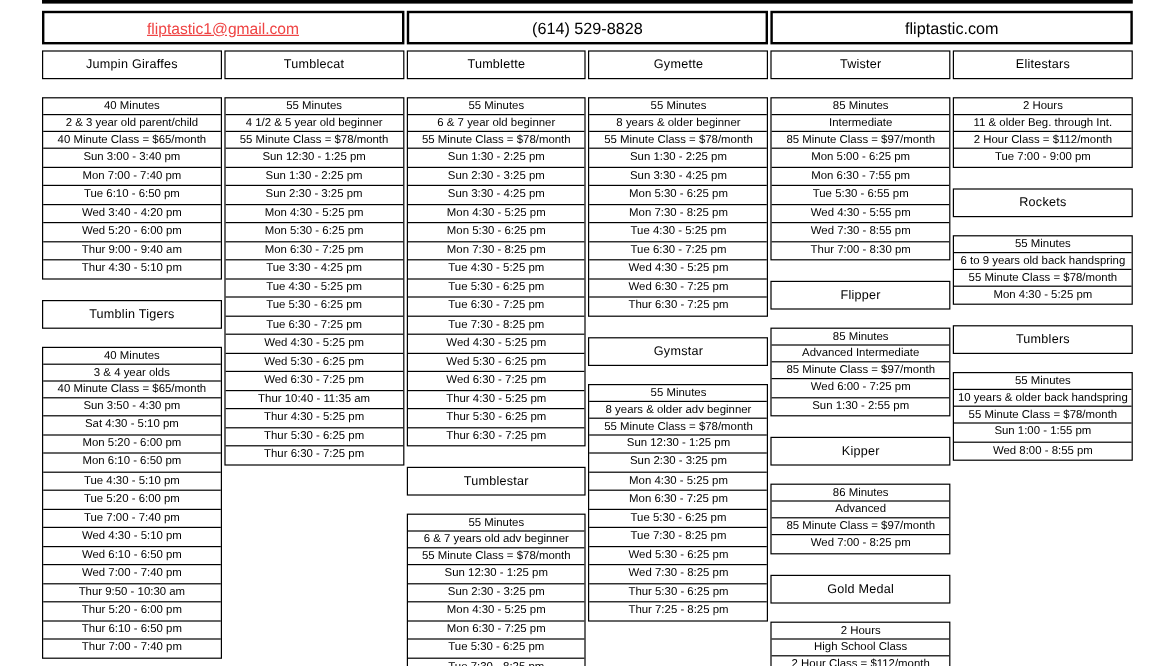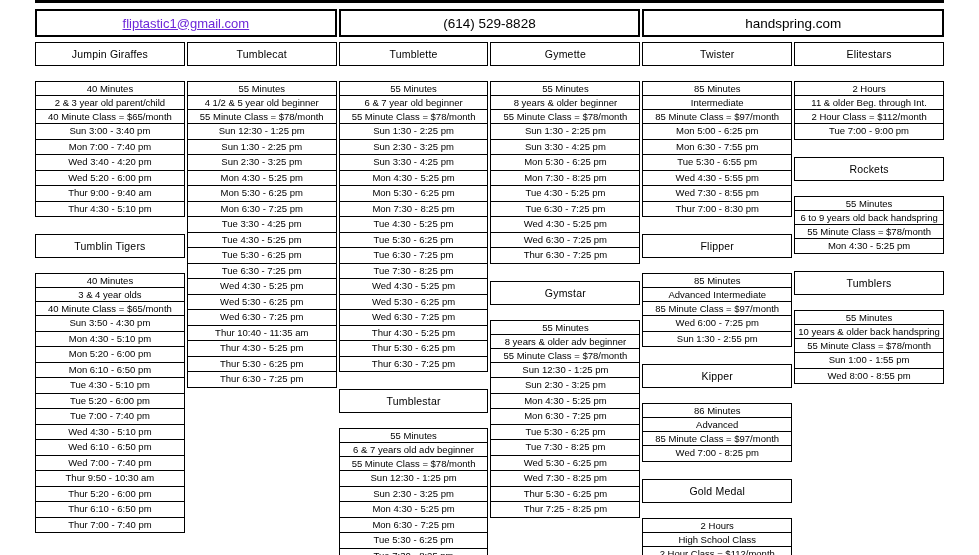--- a/index.html
+++ b/index.html
@@ -35,21 +35,21 @@
     height: 24px;
     display: flex;
     align-items: center;
     justify-content: center;
     font-size: 13.5px;
     background: #ffffff;
     white-space: nowrap;
     overflow: hidden;
   }
   .email-link {
-    color: #6d28d9;
+    color: #ef4444;
     text-decoration: underline;
     cursor: pointer;
     font-size: 13px;
   }
   .cols {
     display: grid;
     grid-template-columns: repeat(6, 1fr);
     gap: 2px;
     margin-top: 5px;
     align-items: start;
@@ -105,48 +105,49 @@
   <div class="banner-edge"></div>
 
   <div class="contact-row">
     <div class="contact-cell">
       <span class="email-link">fliptastic1@gmail.com</span>
     </div>
     <div class="contact-cell">
       <span>(614) 529-8828</span>
     </div>
     <div class="contact-cell">
-      <span>handspring.com</span>
+      <span>fliptastic.com</span>
     </div>
   </div>
 
   <div class="cols" id="columns-root">
       <div class="column">
         <div class="section">
           <div class="title-box">Jumpin Giraffes</div>
           <div class="body-box">
             <div class="info-line">40 Minutes</div>
             <div class="info-line">2 &amp; 3 year old parent/child</div>
             <div class="info-line">40 Minute Class = $65/month</div>
             <div class="time-row">Sun 3:00 - 3:40 pm</div>
             <div class="time-row">Mon 7:00 - 7:40 pm</div>
+            <div class="time-row">Tue 6:10 - 6:50 pm</div>
             <div class="time-row">Wed 3:40 - 4:20 pm</div>
             <div class="time-row">Wed 5:20 - 6:00 pm</div>
             <div class="time-row">Thur 9:00 - 9:40 am</div>
             <div class="time-row">Thur 4:30 - 5:10 pm</div>
           </div>
         </div>
         <div class="section">
           <div class="title-box">Tumblin Tigers</div>
           <div class="body-box">
             <div class="info-line">40 Minutes</div>
             <div class="info-line">3 &amp; 4 year olds</div>
             <div class="info-line">40 Minute Class = $65/month</div>
             <div class="time-row">Sun 3:50 - 4:30 pm</div>
-            <div class="time-row">Mon 4:30 - 5:10 pm</div>
+            <div class="time-row">Sat 4:30 - 5:10 pm</div>
             <div class="time-row">Mon 5:20 - 6:00 pm</div>
             <div class="time-row">Mon 6:10 - 6:50 pm</div>
             <div class="time-row">Tue 4:30 - 5:10 pm</div>
             <div class="time-row">Tue 5:20 - 6:00 pm</div>
             <div class="time-row">Tue 7:00 - 7:40 pm</div>
             <div class="time-row">Wed 4:30 - 5:10 pm</div>
             <div class="time-row">Wed 6:10 - 6:50 pm</div>
             <div class="time-row">Wed 7:00 - 7:40 pm</div>
             <div class="time-row">Thur 9:50 - 10:30 am</div>
             <div class="time-row">Thur 5:20 - 6:00 pm</div>

